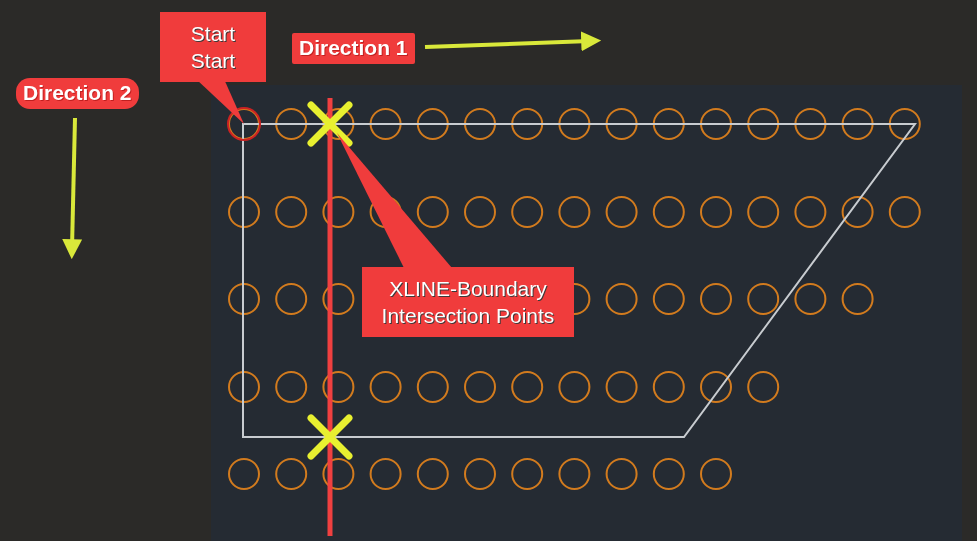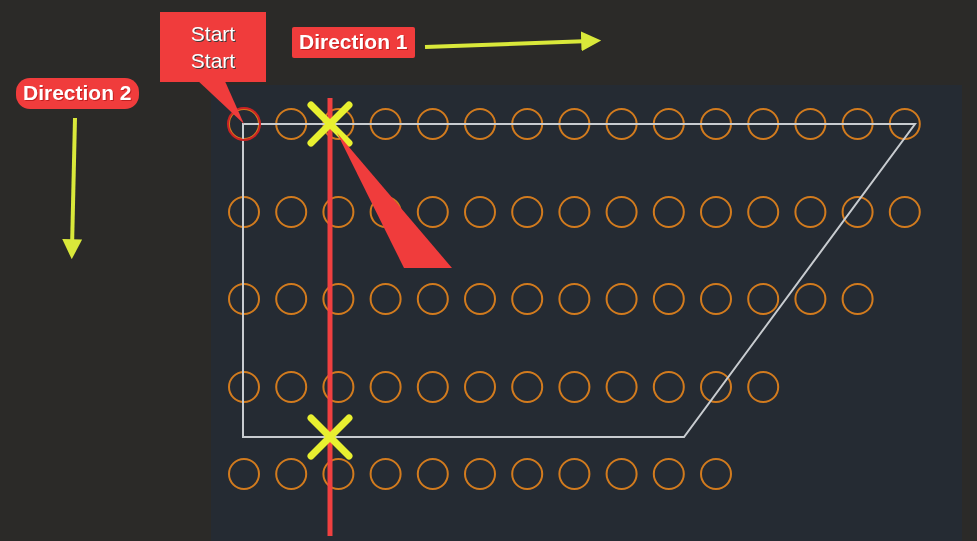--- a/index.html
+++ b/index.html
@@ -47,21 +47,21 @@
   }
   .callout-inline {
     font-size: 21px;
     line-height: 22px;
     font-weight: bold;
     padding: 4px 7px 5px 7px;
     text-shadow: 1px 1px 0 #c02020;
     border-radius: 2px;
   }
   #start-point-callout { left: 160px; top: 12px; width: 106px; }
-  #direction1-callout { left: 292px; top: 27px; text-align: center; }
+  #direction1-callout { left: 292px; top: 33px; text-align: center; }
   #direction2-callout { left: 16px; top: 78px; border-radius: 14px; }
   #xline-callout { left: 362px; top: 267px; width: 212px; }
 </style>
 </head>
 <body>
 
 <div id="root">
 
   <div id="canvas-area"></div>
 
@@ -179,14 +179,18 @@
 
   <div class="callout callout-block" id="start-point-callout">
     <div>Start</div>
     <div>Start</div>
   </div>
 
   <div class="callout callout-inline" id="direction1-callout">Direction 1</div>
 
   <div class="callout callout-inline" id="direction2-callout">Direction 2</div>
 
+  <div class="callout callout-block" id="xline-callout">
+    <div>XLINE-Boundary</div>
+    <div>Intersection Points</div>
+  </div>
 
 </div>
 
 </body></html>

